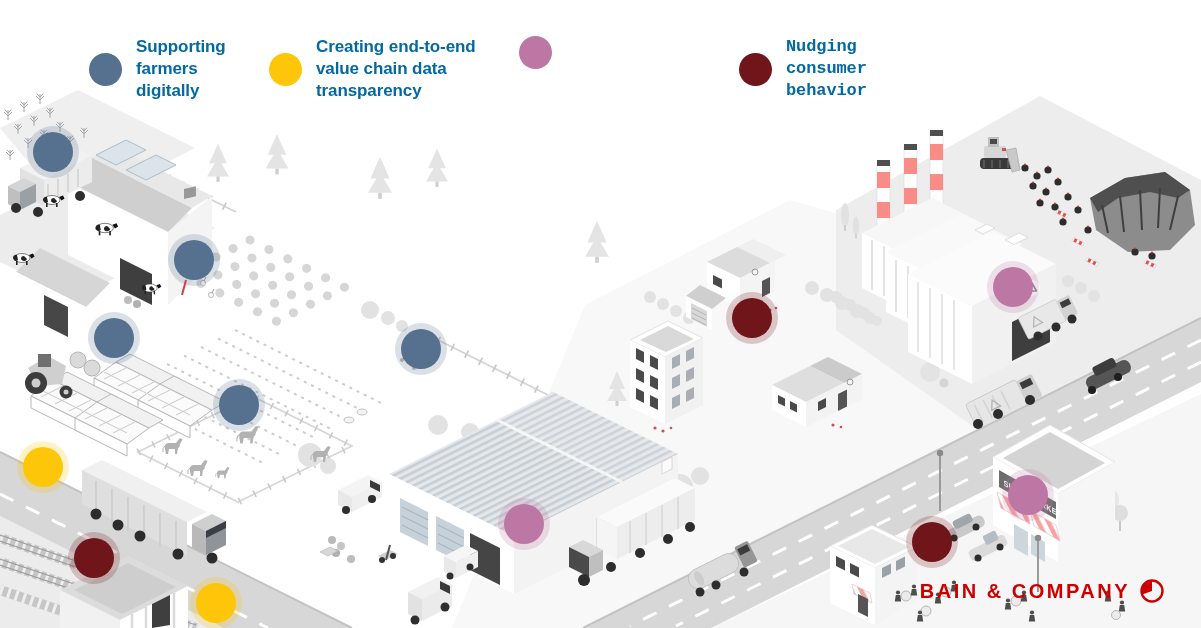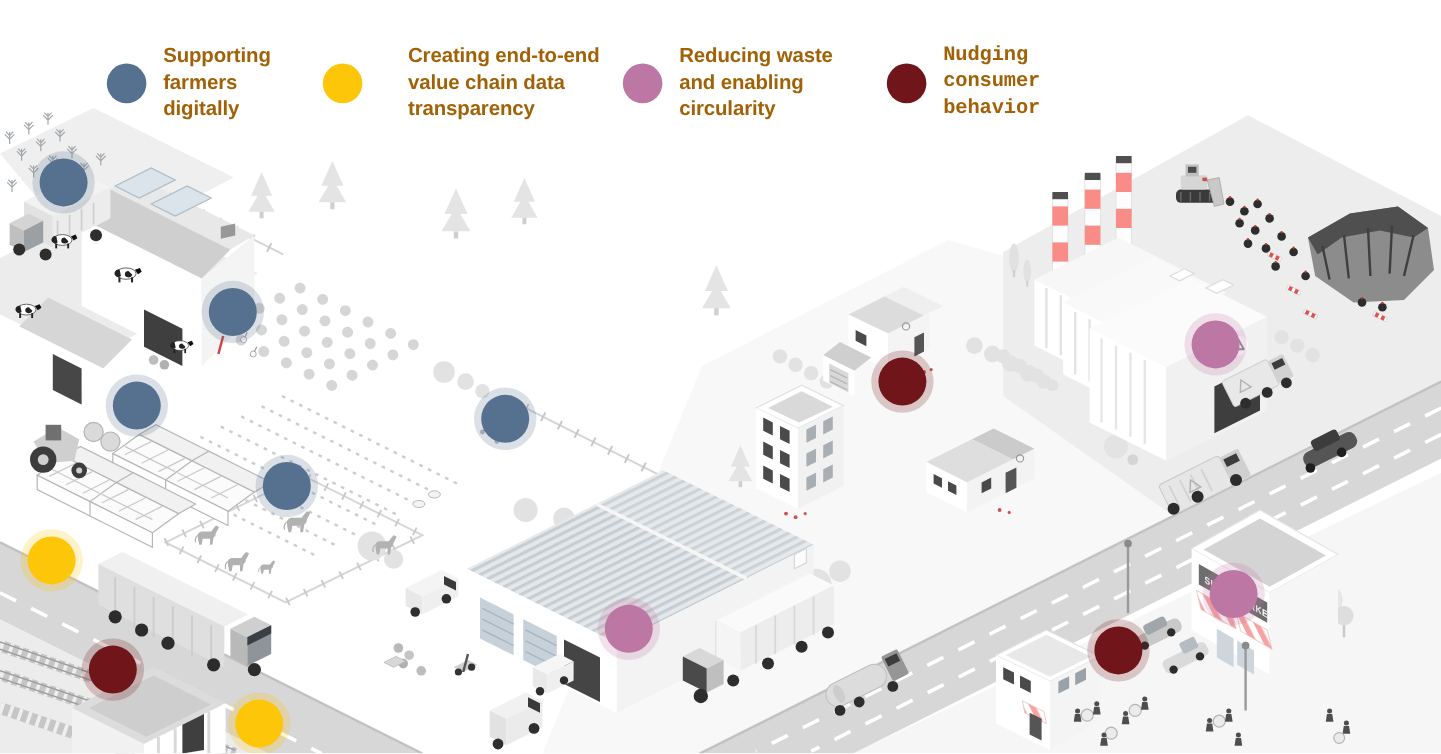--- a/index.html
+++ b/index.html
@@ -2,21 +2,21 @@
 <html><head>
 <meta charset="utf-8">
 <style>
   html,body{margin:0;padding:0;background:#fff;}
   .stage{position:relative;width:1201px;height:628px;background:#ffffff;overflow:hidden;
          font-family:"Liberation Sans",sans-serif;}
   .scene-svg{position:absolute;left:0;top:0;}
   
   .legend-item{position:absolute;display:flex;align-items:center;gap:14px;}
   .legend-dot{width:33px;height:33px;border-radius:50%;flex:0 0 auto;}
-  .legend-label{font-size:17px;font-weight:700;line-height:1.3;color:#a16207;letter-spacing:-0.1px;}
+  .legend-label{font-size:17px;font-weight:700;line-height:1.3;color:#0369a1;letter-spacing:-0.1px;}
   
   .marker{position:absolute;width:40px;height:40px;border-radius:50%;}
   
   .brand{position:absolute;right:36px;bottom:24px;display:flex;align-items:center;gap:9px;}
   .brand-text{font-size:20px;font-weight:700;letter-spacing:2.5px;}
 </style>
 </head>
 <body>
 
 <div class="stage">
@@ -595,25 +595,24 @@
   </g>
 </svg>
 
 <div>
   <div class="legend-item" style="left:89px;top:36px;">
     <span class="legend-dot" style="background-color: rgb(86, 113, 143);"></span>
     <span class="legend-label" style="width:120px;">Supporting farmers digitally</span>
   </div>
   <div class="legend-item" style="left:269px;top:36px;">
     <span class="legend-dot" style="background-color: rgb(253, 198, 8);"></span>
-    <span class="legend-label" style="width:185px;margin-left:24px;">Creating end-to-end value chain data transparency</span>
+    <span class="legend-label" style="width:185px;">Creating end-to-end value chain data transparency</span>
   </div>
   <div class="legend-item" style="left:519px;top:36px;">
     <span class="legend-dot" style="background-color: rgb(189, 119, 164);"></span>
-    <span class="legend-label" style="width:160px;">Reducing waste and enabling circularity</span>
   </div>
   <div class="legend-item" style="left:739px;top:36px;font-family:Liberation Mono, monospace;">
     <span class="legend-dot" style="background-color: rgb(112, 21, 25);"></span>
     <span class="legend-label" style="width:115px;">Nudging consumer behavior</span>
   </div>
 </div>
 
 <div id="markers">
       <div class="marker" style="left: 33px; top: 132px; background-color: rgb(86, 113, 143); box-shadow: rgba(86, 113, 143, 0.22) 0px 0px 0px 6px;"></div>
       <div class="marker" style="left: 174px; top: 240px; background-color: rgb(86, 113, 143); box-shadow: rgba(86, 113, 143, 0.22) 0px 0px 0px 6px;"></div>
@@ -623,14 +622,21 @@
       <div class="marker" style="left: 23px; top: 447px; background-color: rgb(253, 198, 8); box-shadow: rgba(253, 198, 8, 0.22) 0px 0px 0px 6px;"></div>
       <div class="marker" style="left: 196px; top: 583px; background-color: rgb(253, 198, 8); box-shadow: rgba(253, 198, 8, 0.22) 0px 0px 0px 6px;"></div>
       <div class="marker" style="left: 504px; top: 504px; background-color: rgb(189, 119, 164); box-shadow: rgba(189, 119, 164, 0.22) 0px 0px 0px 6px;"></div>
       <div class="marker" style="left: 993px; top: 267px; background-color: rgb(189, 119, 164); box-shadow: rgba(189, 119, 164, 0.22) 0px 0px 0px 6px;"></div>
       <div class="marker" style="left: 1008px; top: 475px; background-color: rgb(189, 119, 164); box-shadow: rgba(189, 119, 164, 0.22) 0px 0px 0px 6px;"></div>
       <div class="marker" style="left: 74px; top: 538px; background-color: rgb(112, 21, 25); box-shadow: rgba(112, 21, 25, 0.22) 0px 0px 0px 6px;"></div>
       <div class="marker" style="left: 732px; top: 298px; background-color: rgb(112, 21, 25); box-shadow: rgba(112, 21, 25, 0.22) 0px 0px 0px 6px;"></div>
       <div class="marker" style="left: 912px; top: 522px; background-color: rgb(112, 21, 25); box-shadow: rgba(112, 21, 25, 0.22) 0px 0px 0px 6px;"></div>
     </div>
 
-
+<div class="brand">
+  <span class="brand-text" style="color: rgb(204, 0, 0);">BAIN &amp; COMPANY</span>
+  <svg width="26" height="26" viewBox="-13 -13 26 26">
+    <circle r="10.5" fill="none" stroke-width="2.4" class="brand-stroke" stroke="#cc0000"></circle>
+    <path d="M0,0 L0,-10.5 A10.5,10.5 0 0 0 -9.9,3.4 Z" class="brand-fill" fill="#cc0000"></path>
+  </svg>
 </div>
 
+</div>
+
 </body></html>

